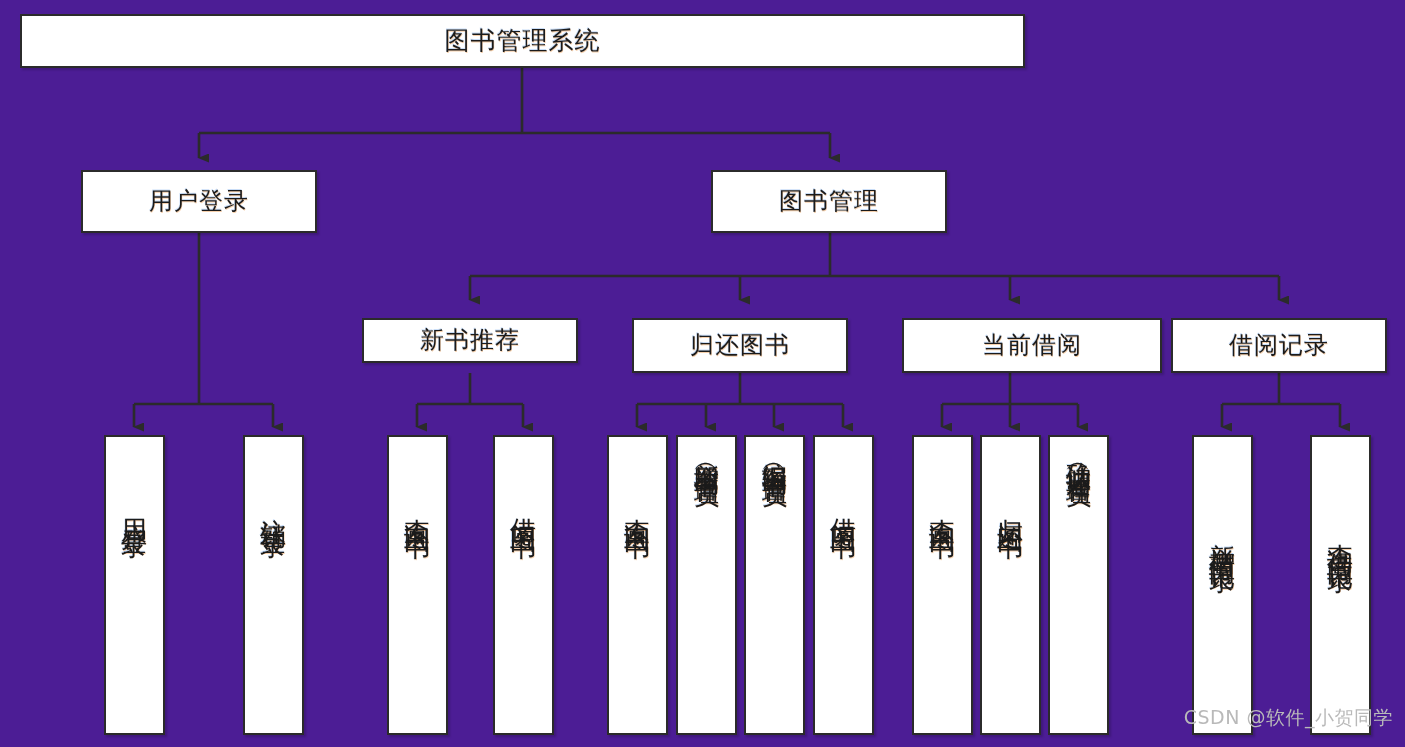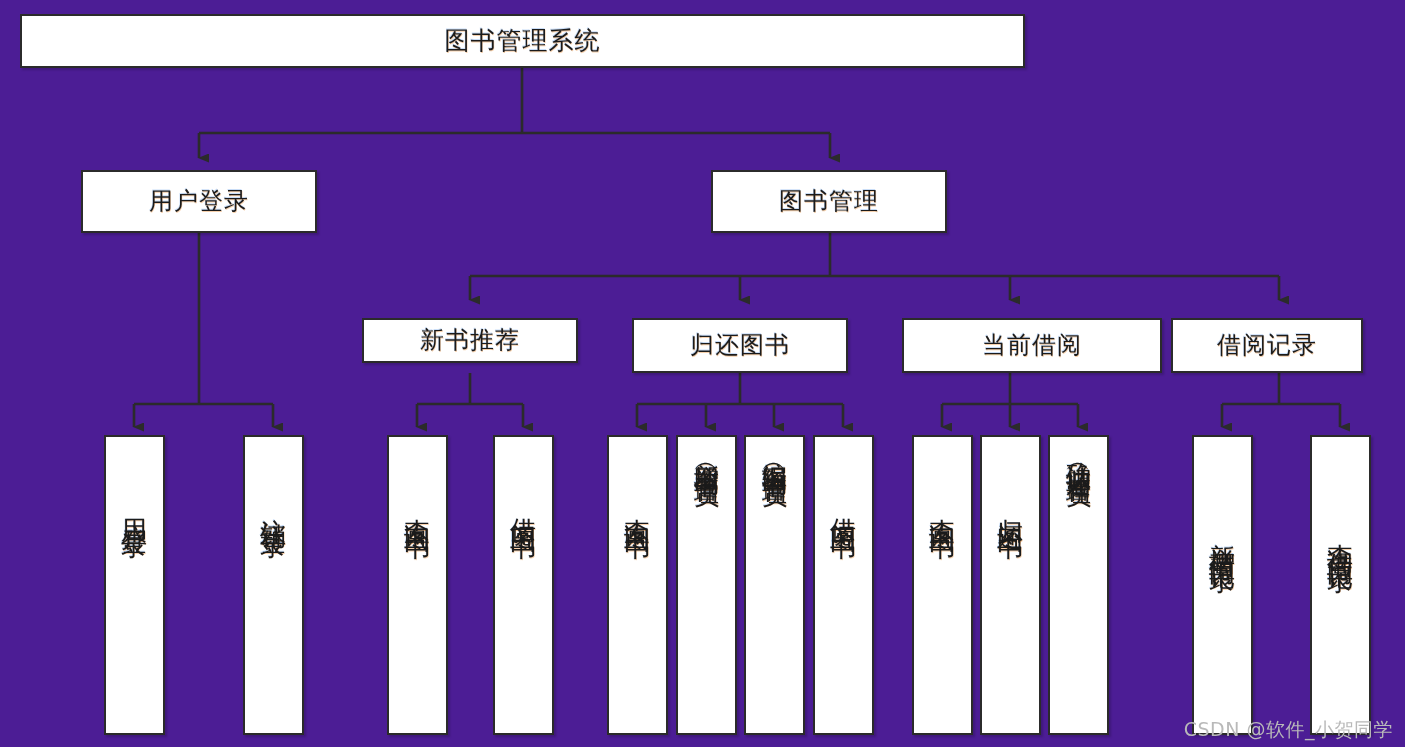--- a/index.html
+++ b/index.html
@@ -67,21 +67,21 @@
   }
   .node.vert.mid .node-label {
     padding-top: 55px;
   }
   .node.vert.low .node-label {
     padding-top: 80px;
   }
   #watermark {
     position: absolute;
     right: 12px;
-    bottom: 4px;
+    bottom: 16px;
     font-size: 19px;
     color: #b9b9b9;
     letter-spacing: 0.5px;
     white-space: nowrap;
     z-index: 3;
     text-align: center;
   }
 </style>
 </head>
 <body>
@@ -151,21 +151,21 @@
 
   <div class="node horiz" style="left:362px; top:318px; width:216px; height:45px;">
     <span class="node-label">新书推荐</span>
   </div>
   <div class="node horiz" style="left:632px; top:318px; width:216px; height:55px;">
     <span class="node-label">归还图书</span>
   </div>
   <div class="node horiz" style="left:902px; top:318px; width:260px; height:55px;">
     <span class="node-label">当前借阅</span>
   </div>
-  <div class="node horiz" style="left:1171px; top:318px; width:192px; height:55px;">
+  <div class="node horiz" style="left:1171px; top:318px; width:216px; height:55px;">
     <span class="node-label">借阅记录</span>
   </div>
 
   <div class="node vert mid" style="left:104px; top:435px; width:61px; height:300px;">
     <span class="node-label">用户登录</span>
   </div>
   <div class="node vert mid" style="left:243px; top:435px; width:61px; height:300px;">
     <span class="node-label">注销登录</span>
   </div>
 

